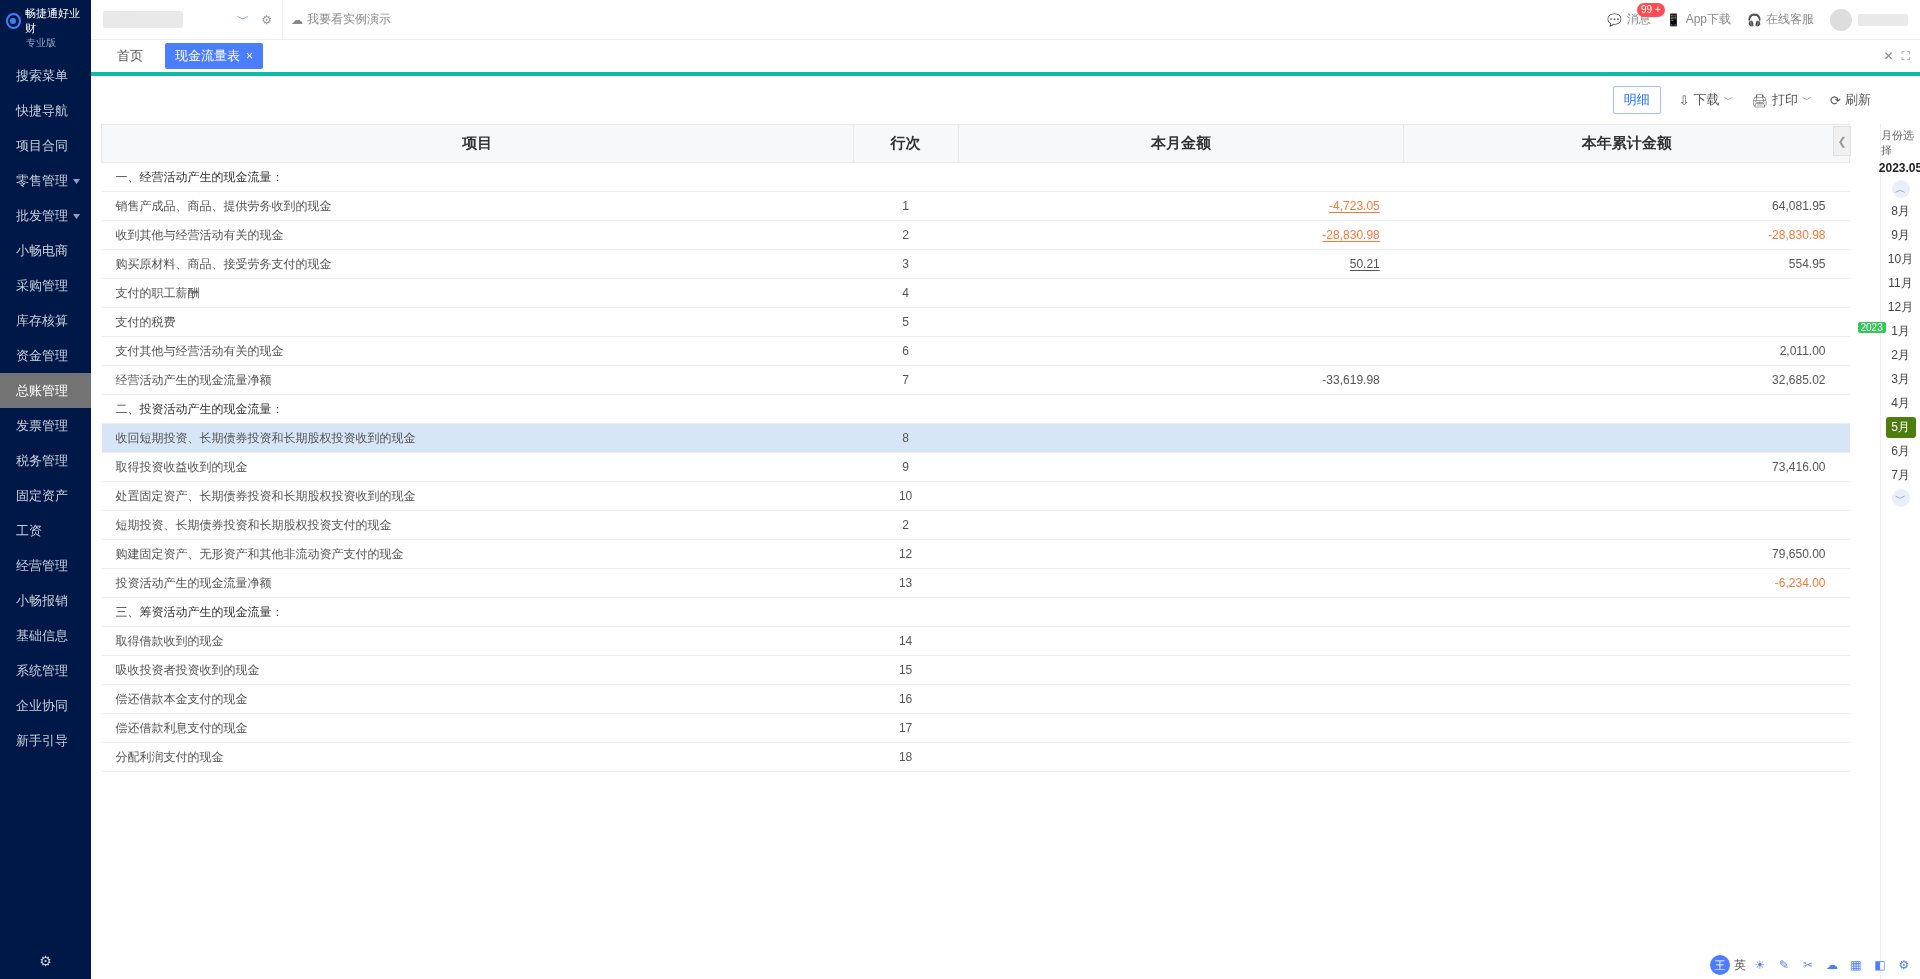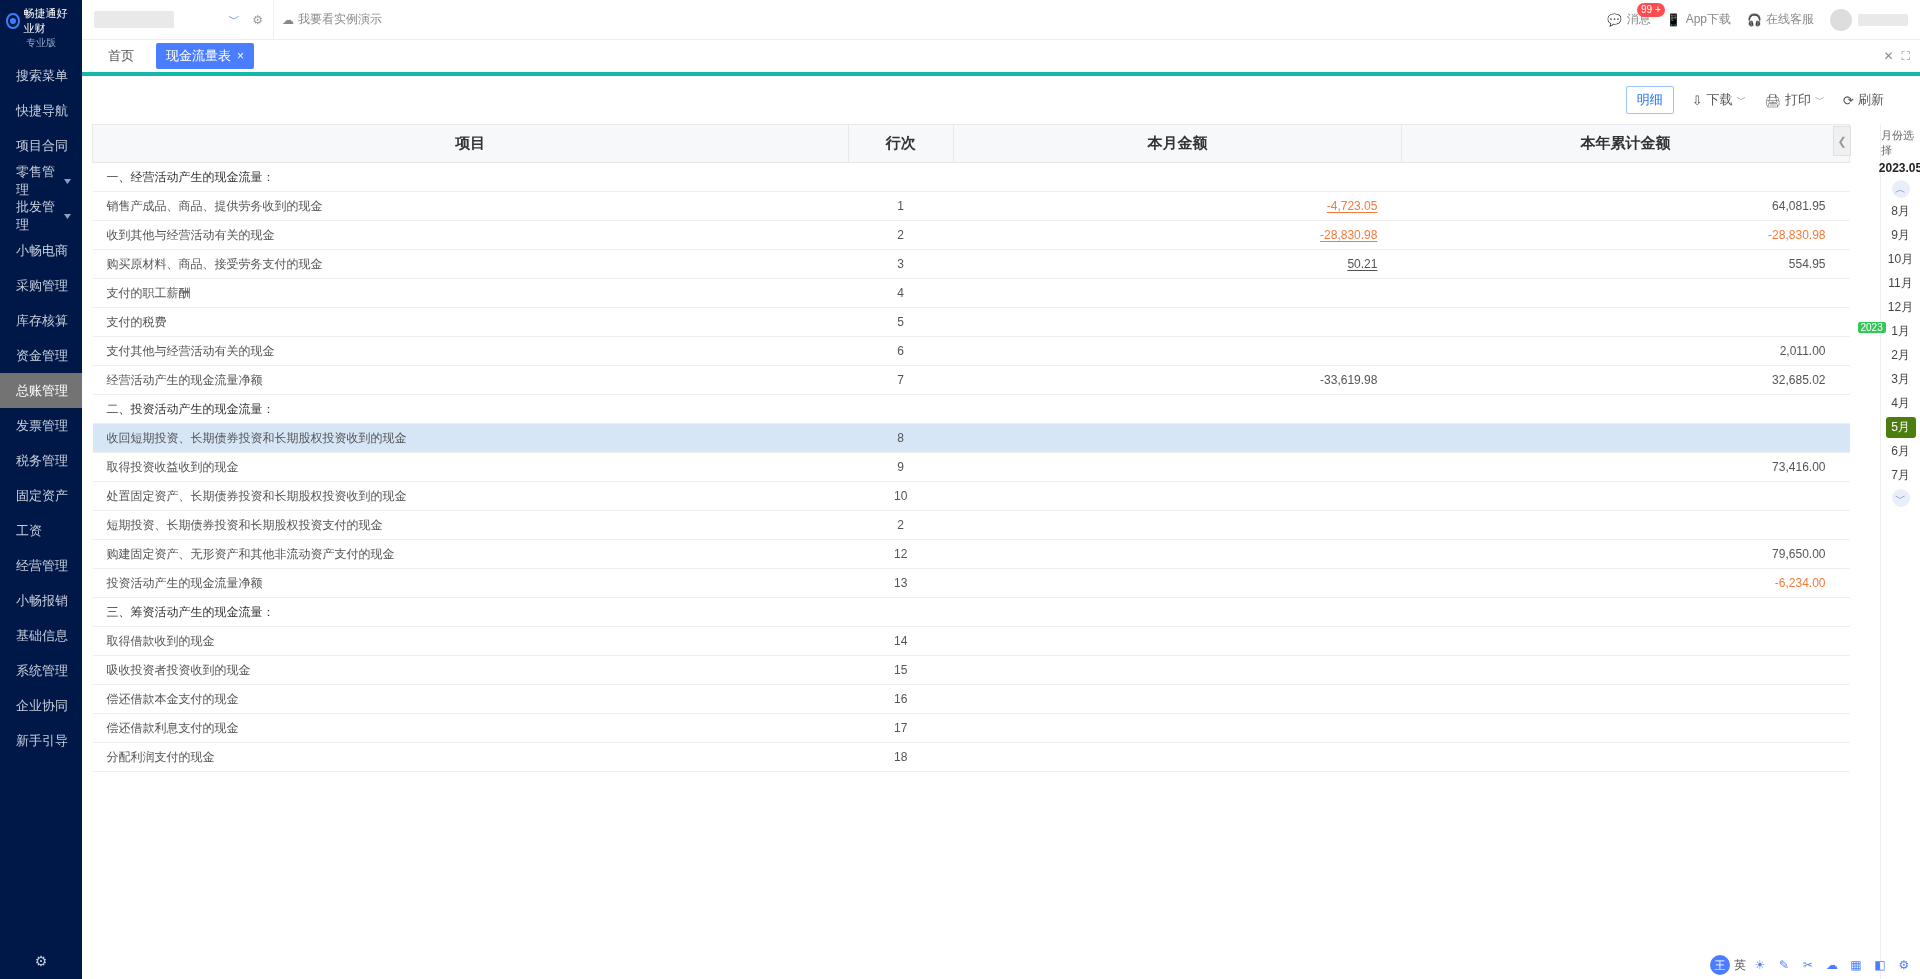--- a/index.html
+++ b/index.html
@@ -1,20 +1,20 @@
 <!DOCTYPE html>
 <html><head>
 <meta charset="utf-8">
 <style>
 * { margin: 0; padding: 0; box-sizing: border-box; }
 body { font-family: -apple-system, "Microsoft YaHei", sans-serif; font-size: 12px; color: #333; background: #fff; overflow: hidden; }
 .app { display: flex; height: 100vh; width: 100vw; }
 
 
-.sidebar { width: 82px; background: #001847; color: #c7cedb; display: flex; flex-direction: column; font-size: 12px; }
+.sidebar { width: 91px; background: #001847; color: #c7cedb; display: flex; flex-direction: column; font-size: 12px; }
 .sidebar .brand { display: flex; align-items: center; gap: 4px; padding: 6px 6px 2px; color: #fff; }
 .sidebar .brand .logo { width: 16px; height: 16px; border: 2px solid #3d7eff; border-radius: 50%; display: inline-flex; align-items: center; justify-content: center; }
 .sidebar .brand .logo::after { content: ""; width: 6px; height: 6px; background: #3d7eff; border-radius: 50%; }
 .sidebar .brand-txt { font-size: 11px; font-weight: 500; }
 .sidebar .brand-sub { font-size: 10px; color: #8fa0c4; padding-left: 26px; margin-top: -2px; margin-bottom: 8px; }
 .sidebar .nav { flex: 1; overflow: auto; }
 .sidebar .nav-item { display: flex; align-items: center; justify-content: space-between; padding: 0 12px 0 16px; height: 35px; cursor: pointer; font-size: 13px; }
 .sidebar .nav-item.active { background: #737373; color: #fff; }
 .sidebar .nav-item .caret { font-size: 10px; color: #8fa0c4; transform: scaleX(1.4); }
 .sidebar .bottom { text-align: center; padding: 10px 0; }
@@ -37,21 +37,21 @@
 
 
 .tabs-row { height: 36px; display: flex; align-items: center; padding: 0 16px; gap: 12px; position: relative; border-bottom: 4px solid #14b8a6; }
 .tab { display: inline-flex; align-items: center; height: 26px; padding: 0 10px; border-radius: 2px; cursor: pointer; color: #555; font-size: 13px; }
 .tab.active { background: #4a7dff; color: #fff; }
 .tab .close { margin-left: 6px; font-size: 12px; }
 .tabs-row .tab-tools { position: absolute; right: 10px; display: flex; gap: 8px; color: #888; }
 .tabs-row .tab-tools span { cursor: pointer; }
 
 
-.toolbar { height: 48px; display: flex; align-items: center; justify-content: flex-end; gap: 18px; padding: 0 36px; }
+.toolbar { height: 48px; display: flex; align-items: center; justify-content: flex-end; gap: 18px; padding: 0 49px; }
 .tool-btn { display: inline-flex; align-items: center; gap: 4px; color: #555; cursor: pointer; font-size: 13px; }
 .tool-btn.outlined { color: #1a6dff; border: 1px solid #9ec1ff; padding: 4px 10px; border-radius: 2px; }
 .tool-btn .caret { font-size: 10px; color: #888; }
 
 
 .table-wrap { flex: 1; display: flex; min-height: 0; position: relative; }
 .table-area { flex: 1; overflow: auto; padding: 0 30px 0 10px; }
 table.report { width: 100%; border-collapse: collapse; }
 table.report th { background: #f7f8fa; color: #333; font-weight: 600; text-align: center; height: 38px; border: 1px solid #e8e8e8; font-size: 15px; }
 table.report th.col-item { width: 43%; }

